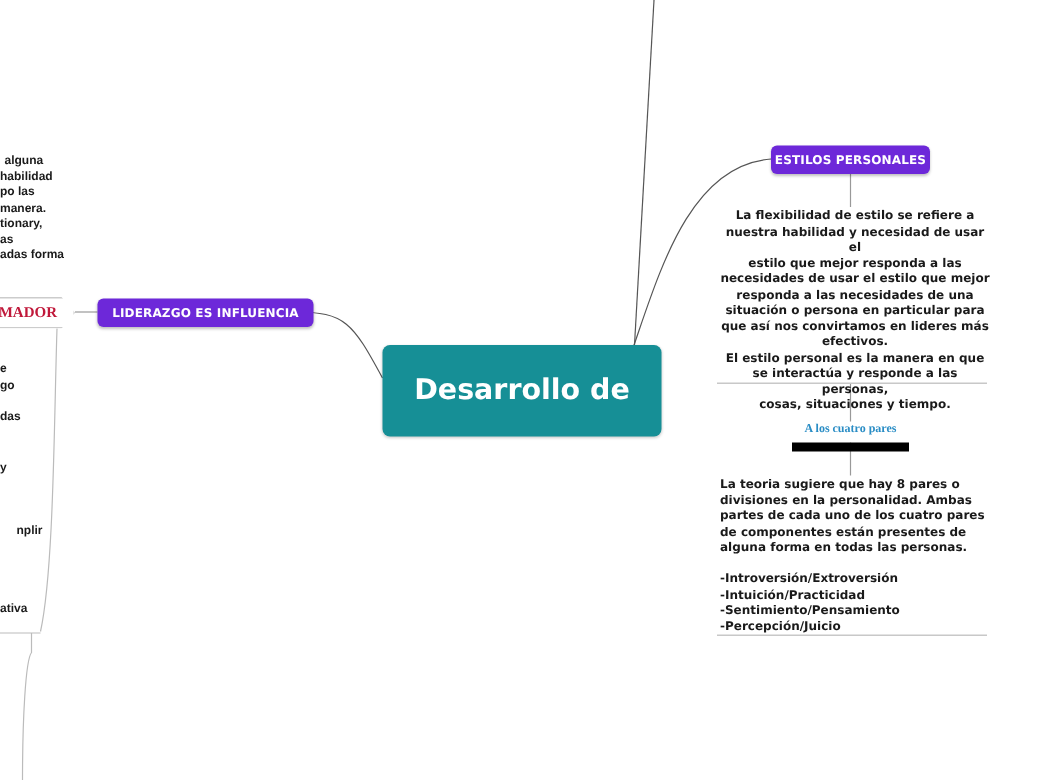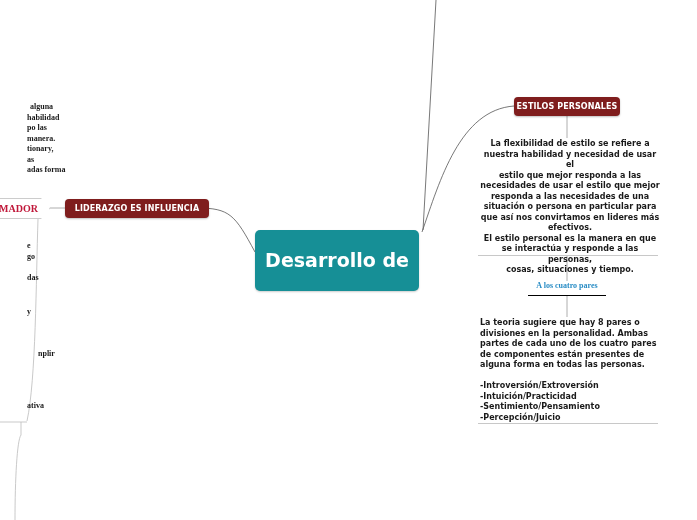--- a/index.html
+++ b/index.html
@@ -3,29 +3,29 @@
 <meta charset="utf-8">
 <style>
   html, body { margin:0; padding:0; }
   body {
     width:697px; height:520px; overflow:hidden; position:relative;
     background:#ffffff;
     font-family:"Liberation Sans", sans-serif;
   }
   svg.connectors { position:absolute; left:0; top:0; width:697px; height:520px; pointer-events:none; }
   .central {
-    position:absolute; left:255px; top:230px; width:164px; height:61px;
+    position:absolute; left:255px; top:230px; width:186px; height:61px;
     background:#168f96; border-radius:5px;
     color:#ffffff; font-family:"DejaVu Sans", sans-serif; font-weight:bold;
     font-size:19px; line-height:25px; text-align:center;
     display:flex; align-items:center; justify-content:center; flex-direction:column;
     box-shadow:0 1px 2px rgba(0,0,0,0.2);
   }
   .gray-node {
-    position:absolute; background:#7f1d1d; color:#ffffff; border-radius:4px;
+    position:absolute; background:#6d28d9; color:#ffffff; border-radius:4px;
     font-family:"DejaVu Sans", sans-serif; font-weight:bold; font-size:8px;
     display:flex; align-items:center; justify-content:center;
     box-shadow:0 1px 2px rgba(0,0,0,0.25); letter-spacing:0.1px;
   }
   .gray-node.influencia { left:65px; top:199px; width:144px; height:19px; }
   .gray-node.estilos { left:514px; top:97px; width:106px; height:19px; }
   .red-node {
     position:absolute; left:-10px; top:198px; width:60px; height:21px;
     background:#fff; border:1px solid #ccc; border-left:none;
     clip-path:polygon(0 0, 85% 0, 100% 50%, 85% 100%, 0 100%);
@@ -35,25 +35,25 @@
   .textblock {
     position:absolute; color:#1a1a1a; font-family:"DejaVu Sans", sans-serif;
     font-weight:bold; font-size:8px; line-height:10.5px; white-space:pre-line;
   }
   .tb-estilos { left:480px; top:139px; width:180px;text-align:center; }
   .tb-pares { left:480px; top:318px; width:180px; }
   .divider { position:absolute; height:1px; background:#c8c8c8; }
   .blue-node {
     position:absolute; left:528px; top:281px; width:78px; height:14px;
     color:#2a8dc5; font-family:"Liberation Serif", serif; font-weight:bold; font-size:8px;
-    text-align:center; border-bottom:1px solid #000000;
+    text-align:center; border-bottom:6px solid #000000;
   }
   .left-frag {
-    position:absolute; color:#1a1a1a; font-family:Liberation Serif, serif;
-    font-weight:bold; font-size:8px; line-height:10.5px; white-space:nowrap;padding-left:27px;
+    position:absolute; color:#1a1a1a; font-family:Liberation Sans, sans-serif;
+    font-weight:bold; font-size:8px; line-height:10.5px; white-space:nowrap;
   }
 </style>
 </head>
 <body>
 
 <svg class="connectors" viewBox="0 0 697 520">
   <path d="M 423 230 L 436 0" stroke="#555" stroke-width="0.8" fill="none"></path>
   <path d="M 197 208 C 230 208, 235 215, 255 252" stroke="#555" stroke-width="0.8" fill="none"></path>
   <path d="M 422 232 C 440 180, 460 110, 514 106" stroke="#555" stroke-width="0.8" fill="none"></path>
   <path d="M 50 208 L 65 208" stroke="#999" stroke-width="0.8" fill="none"></path>

